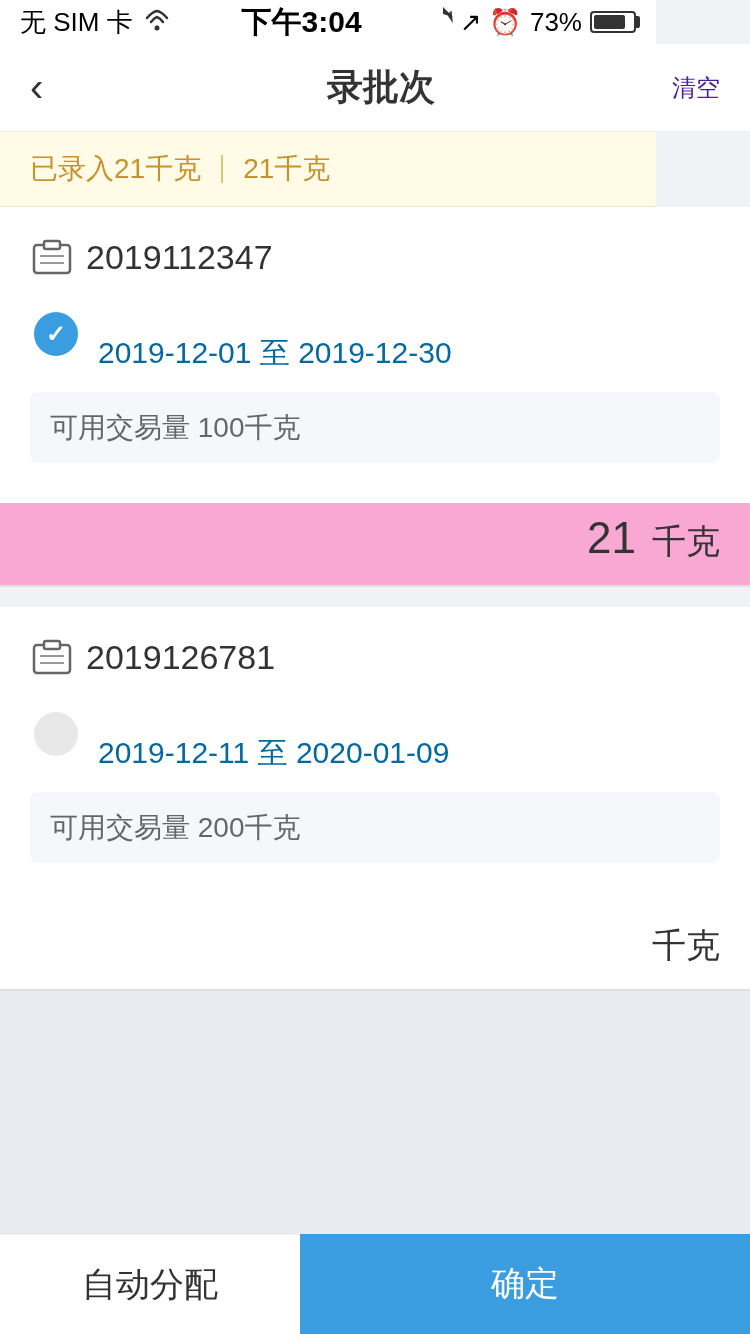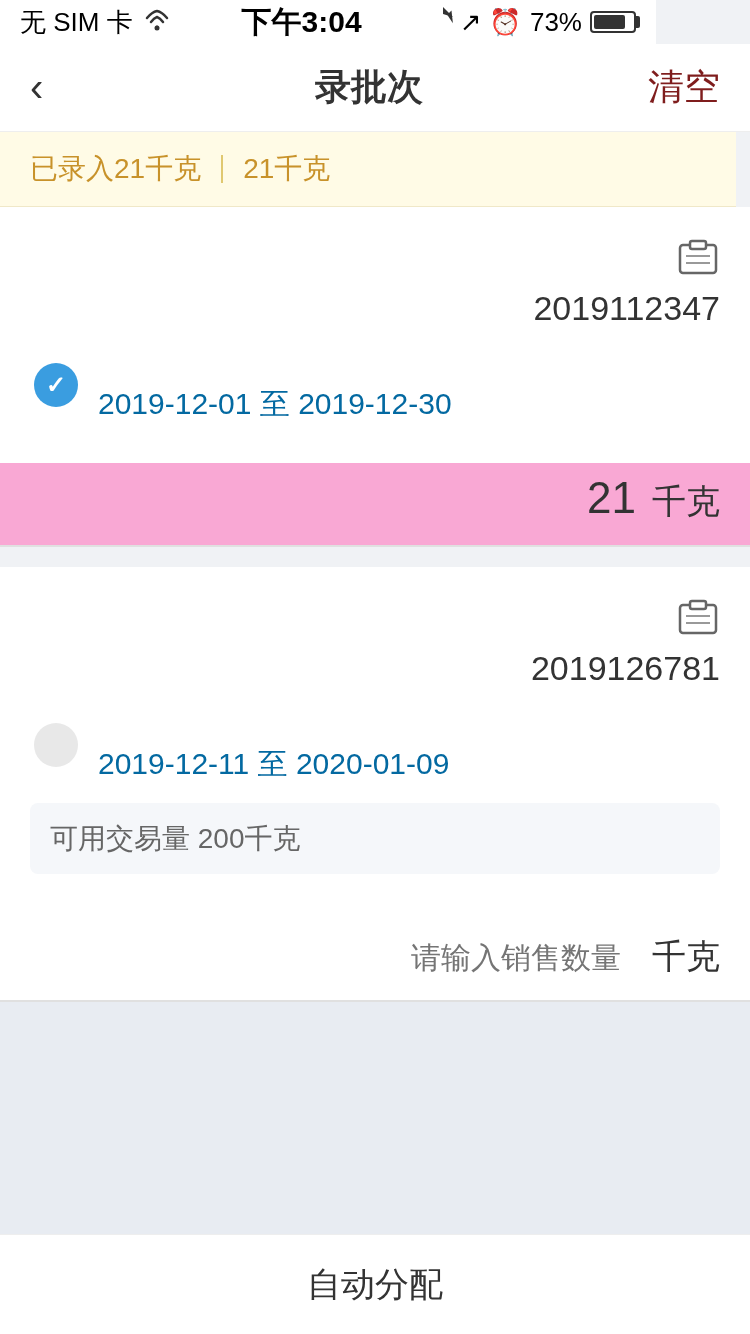--- a/index.html
+++ b/index.html
@@ -68,28 +68,28 @@
       color: #333;
       cursor: pointer;
       width: 60px;
     }
     .nav-title {
       font-size: 36px;
       font-weight: 600;
       color: #333;
     }
     .nav-clear {
-      font-size: 36px;
-      color: #7f1d1d;
+      font-size: 24px;
+      color: #4c1d95;
       cursor: pointer;
     }
 
     
     .info-banner {
-      width: 736px;
+      width: 656px;
       background: #fffbe6;
       padding: 18px 30px;
       display: flex;
       align-items: center;
       gap: 20px;
       border-bottom: 1px solid #f0e8c8;
     }
     .info-label {
       font-size: 28px;
       color: #c8922a;
@@ -108,21 +108,20 @@
     .card-section {
       background: #fff;
       margin-bottom: 0;
       padding: 30px 30px 20px 30px;
     }
     .card-header {
       display: flex;
       align-items: flex-end;
       gap: 12px;
       margin-bottom: 16px;
-      flex-direction: column;
     }
     .batch-icon {
       width: 44px;
       height: 40px;
       display: inline-flex;
       align-items: center;
       justify-content: center;
     }
     .batch-icon svg {
       width: 40px;
@@ -321,20 +320,23 @@
       </svg>
     </span>
     <span class="batch-number">2019112347</span>
   </div>
   <div class="date-row">
     <div class="radio-circle radio-checked">
       <span class="checkmark">✓</span>
     </div>
     <span class="date-text">2019-12-01 至 2019-12-30</span>
   </div>
+  <div class="available-box">
+    <span class="available-text">可用交易量 100千克</span>
+  </div>
 </div>
 
 <div class="amount-row">
   <span class="amount-value">21</span>
   <span class="amount-unit">千克</span>
 </div>
 
 <div class="card-gap"></div>
 
 <div class="card-section">
@@ -352,21 +354,21 @@
   <div class="date-row">
     <div class="radio-circle radio-unchecked"></div>
     <span class="date-text">2019-12-11 至 2020-01-09</span>
   </div>
   <div class="available-box">
     <span class="available-text">可用交易量 200千克</span>
   </div>
 </div>
 
 <div class="input-row">
-  <input type="number" class="quantity-input" placeholder="请输入销售数量" style="">
   <span class="input-unit">千克</span>
 </div>
 
 <div class="empty-area"></div>
 
 <div class="bottom-bar">
   <button class="btn-auto">自动分配</button>
+  <button class="btn-confirm">确定</button>
 </div>
 
 </body></html>

